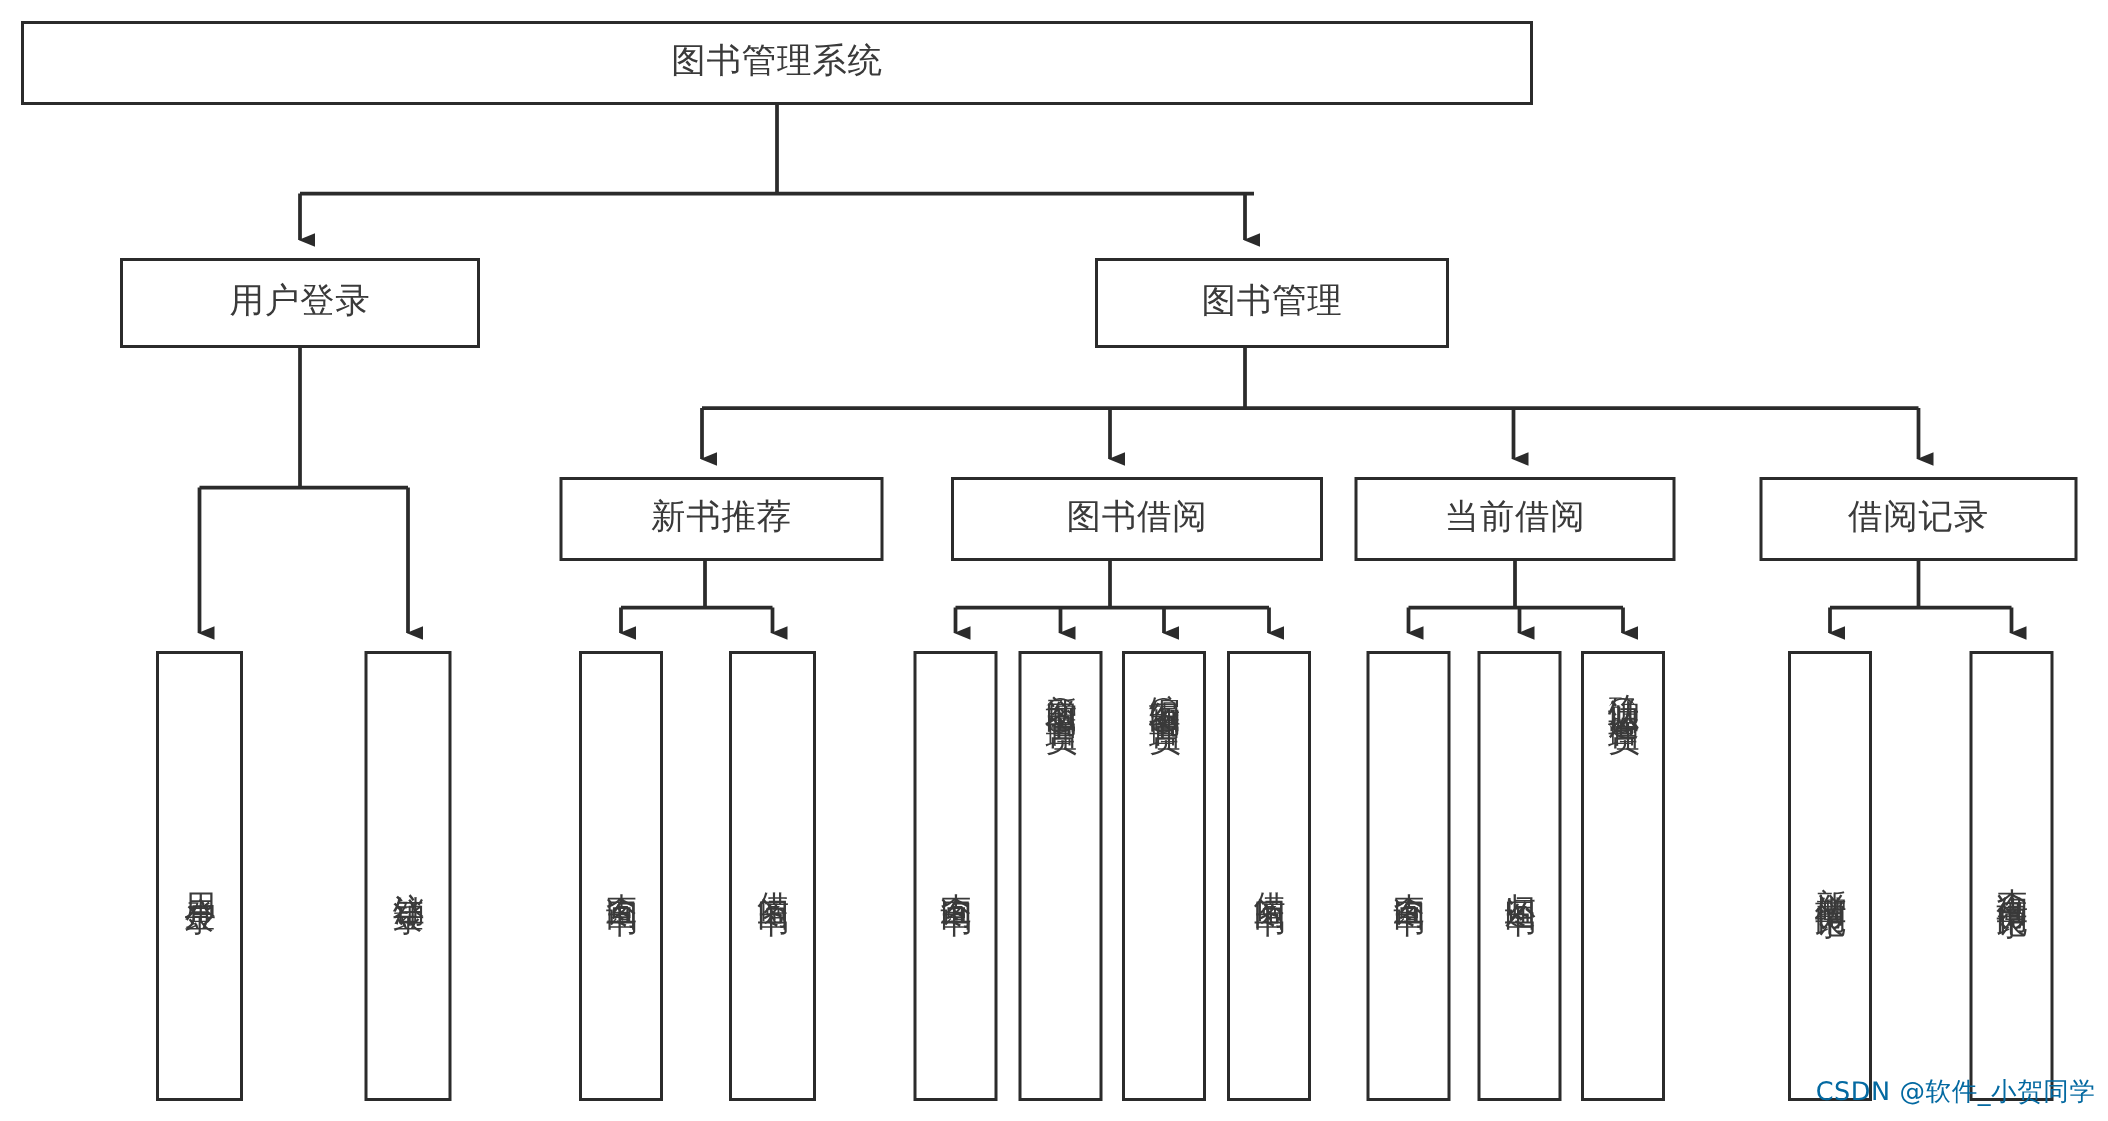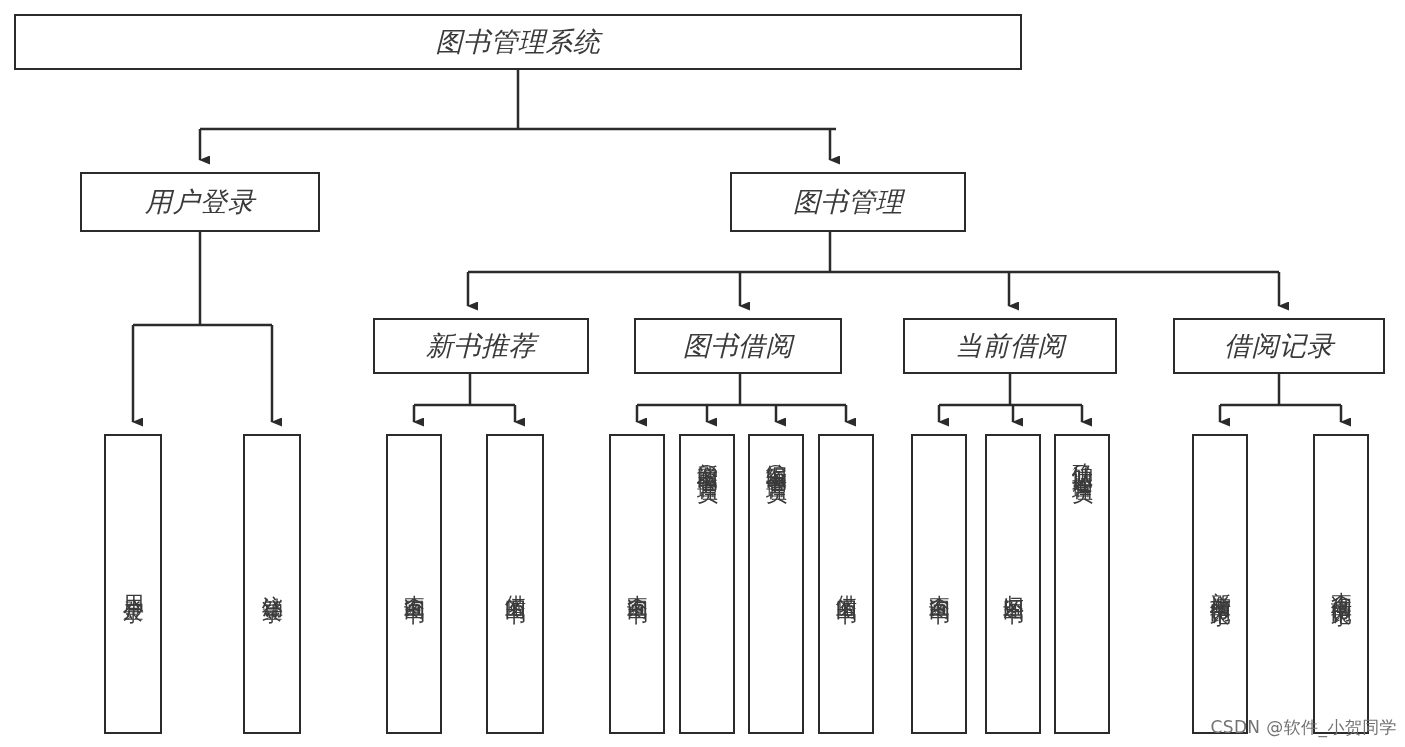--- a/index.html
+++ b/index.html
@@ -26,25 +26,24 @@
     position: absolute;
     box-sizing: border-box;
     border: 2.5px solid #2b2b2b;
     background: #ffffff;
     display: flex;
     align-items: center;
     justify-content: center;
     color: #3a3a3a;
   }
   .node.horiz .label {
-    font-size: 27px;
+    font-size: 23px;
     line-height: 1.1;
     letter-spacing: 0.5px;
     white-space: nowrap;
-    font-style: italic;
   }
   .node.vert {
     align-items: flex-start;
     padding-top: 10px;
   }
   .node.vert .label {
     writing-mode: vertical-rl;
     text-orientation: upright;
     font-size: 21px;
     line-height: 1.38;
@@ -53,21 +52,21 @@
   }
   .node.vert.mid {
     align-items: center;
     padding-top: 0;
   }
   .watermark {
     position: absolute;
     right: 8px;
     bottom: 8px;
     font-size: 17px;
-    color: #737373;
+    color: #0369a1;
     white-space: nowrap;
     letter-spacing: 0.4px;
   }
 </style>
 </head>
 <body>
 
 <div id="canvas">
 
   <svg id="edges" viewBox="0 0 1405 747" width="1405" height="747" xmlns="http://www.w3.org/2000/svg">
@@ -127,21 +126,21 @@
   <div class="node horiz" style="left:80px; top:172px; width:240px; height:60px;">
     <span class="label">用户登录</span>
   </div>
   <div class="node horiz" style="left:712px; top:172px; width:236px; height:60px;margin-left:18px;">
     <span class="label">图书管理</span>
   </div>
 
   <div class="node horiz" style="left:362px; top:318px; width:216px; height:56px;margin-left:11px;">
     <span class="label">新书推荐</span>
   </div>
-  <div class="node horiz" style="left:634px; top:318px; width:208px; height:56px;">
+  <div class="node horiz" style="left:634px; top:318px; width:248px; height:56px;">
     <span class="label">图书借阅</span>
   </div>
   <div class="node horiz" style="left:1173px; top:318px; width:212px; height:56px;">
     <span class="label">借阅记录</span>
   </div>
   <div class="node horiz" style="left:903px; top:318px; width:214px; height:56px;">
     <span class="label">当前借阅</span>
   </div>
 
   <div class="node vert mid" style="left:104px; top:434px; width:58px; height:300px;">

